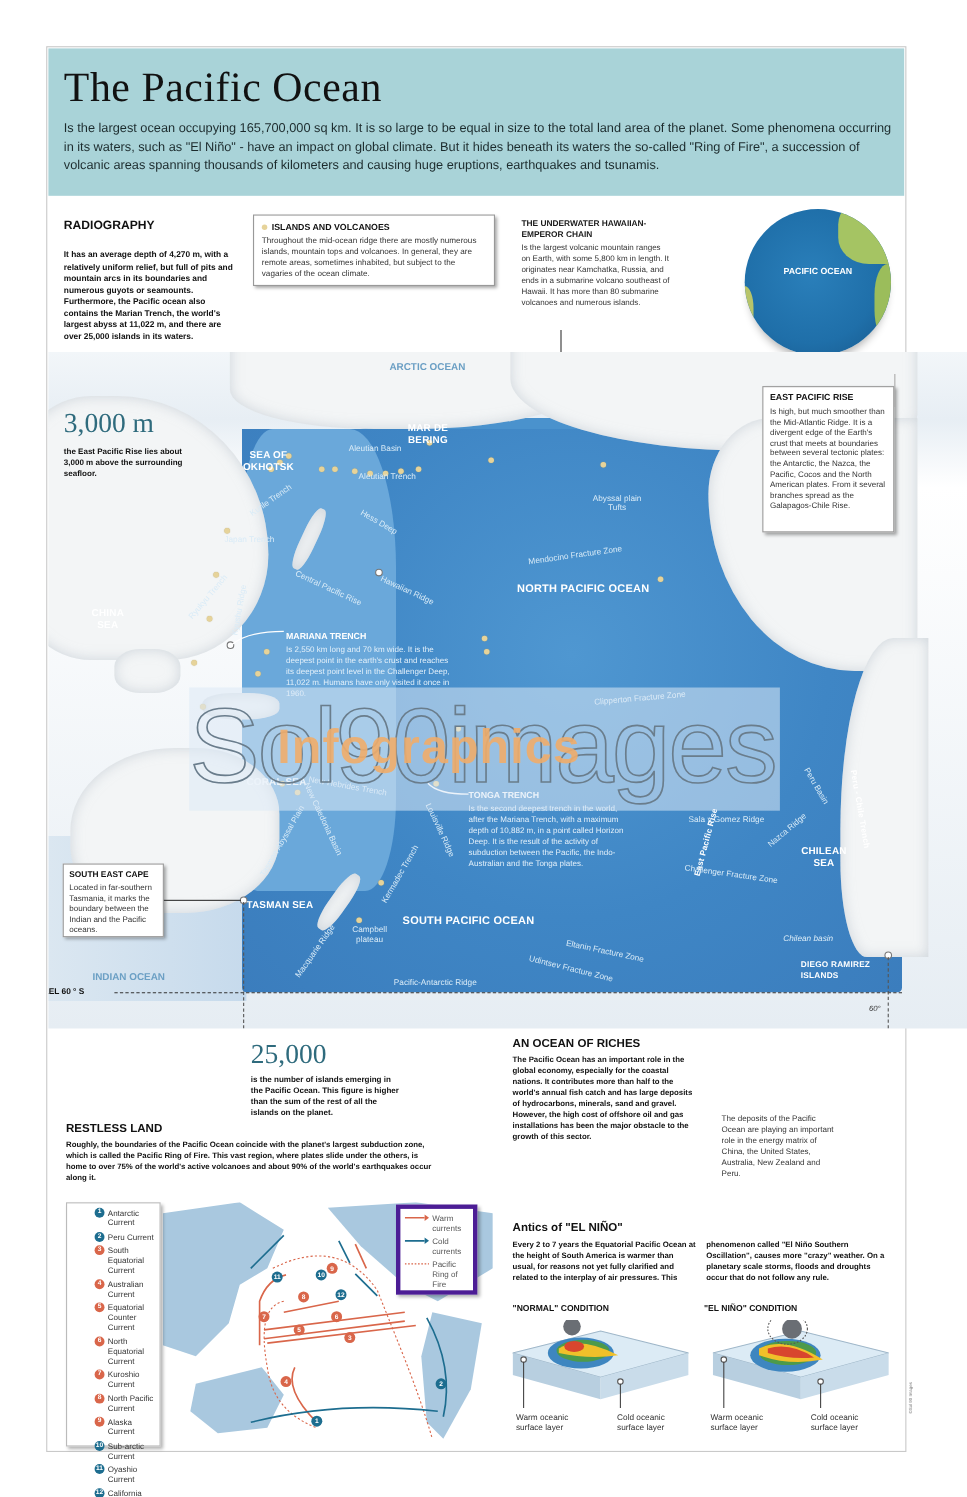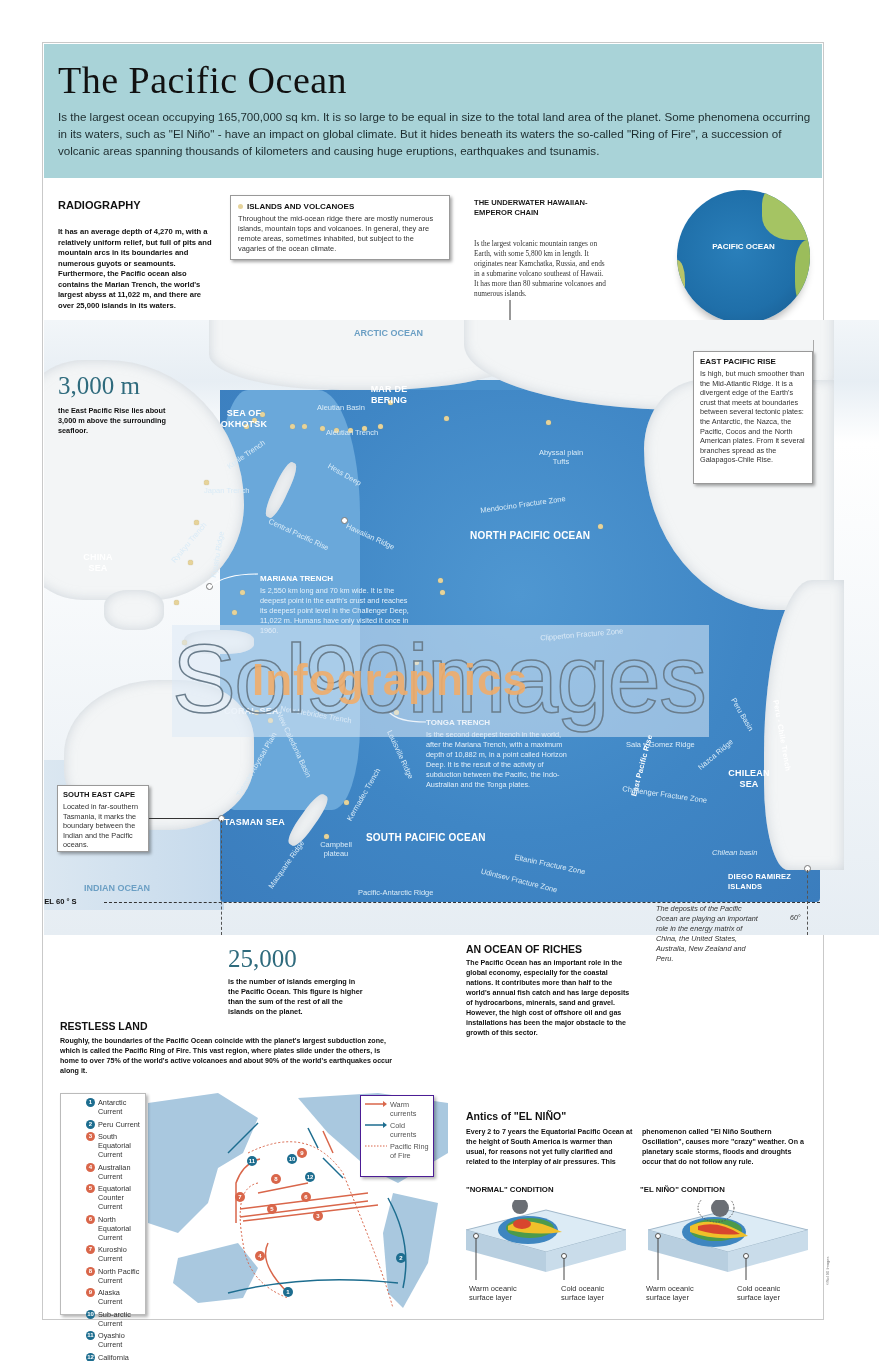--- a/index.html
+++ b/index.html
@@ -45,21 +45,21 @@
   .globe .g-land { position: absolute; background: #9ebd5a; border-radius: 40%; }
   .globe-label { position: absolute; left: 0; width: 133px; top: 52px; text-align: center; color: #fff; font-weight: bold; font-size: 8px; line-height: 10px; }
 
   
   .legend-box { position: absolute; left: 60px; top: 1093px; width: 86px; height: 222px; background: #fff; border: 1px solid #bbb; box-shadow: 2px 2px 3px rgba(0,0,0,0.3); padding: 4px 5px; }
   .leg-item { display: flex; align-items: flex-start; font-size: 7.3px; line-height: 9px; color: #333; margin-bottom: 3.5px; margin-left: 20px; }
   .num { flex: 0 0 9px; width: 9px; height: 9px; border-radius: 50%; color: #fff; font-weight: bold; font-size: 6px; text-align: center; line-height: 9px; margin-right: 3px; }
   .num.cold { background: #1d6d8f; }
   .num.warm { background: #d9664a; }
   .cur-map { position: absolute; left: 148px; top: 1093px; width: 300px; height: 222px; }
-  .cur-legend { position: absolute; left: 360px; top: 1095px; width: 74px; height: 82px; background: #fff; border: 1px solid #4c1d95; box-shadow: 2px 2px 3px rgba(0,0,0,0.3); padding: 4px; font-size: 7.3px; color: #555; line-height: 9px; }
+  .cur-legend { position: absolute; left: 360px; top: 1095px; width: 74px; height: 82px; background: #fff; border: 4px solid #4c1d95; box-shadow: 2px 2px 3px rgba(0,0,0,0.3); padding: 4px; font-size: 7.3px; color: #555; line-height: 9px; }
   .cur-legend div { display: flex; margin-bottom: 3px; }
   .sw { flex: 0 0 22px; height: 9px; position: relative; margin-right: 3px; }
   .cond-title { font-size: 7.8px; font-weight: bold; color: #111; }
   .sub-label { position: absolute; font-size: 7.5px; line-height: 9px; color: #333; }
   .credit { position: absolute; left: 825px; top: 1285px; font-size: 4px; color: #777; transform: rotate(-90deg); transform-origin: left top; white-space: nowrap; }
 </style>
 </head>
 <body>
 
 <div class="frame"></div>
@@ -77,21 +77,21 @@
 <div class="abs card" style="left:230px;top:195px;width:220px;height:65px;">
   <h4 style="display:flex;align-items:center;">
     <span style="display:inline-block;width:5px;height:5px;border-radius:50%;background:#e6d39a;margin-right:4px;"></span>
     <span>ISLANDS AND VOLCANOES</span>
   </h4>
   <p class="thin-text" style="font-size:7.4px;line-height:10px;">Throughout the mid-ocean ridge there are mostly numerous islands, mountain tops and volcanoes. In general, they are remote areas, sometimes inhabited, but subject to the vagaries of the ocean climate.</p>
 </div>
 
 <div class="abs" style="left:474px;top:198px;width:135px;">
   <h4 style="font-size:7.6px;font-weight:bold;line-height:10px;">THE UNDERWATER HAWAIIAN-EMPEROR CHAIN</h4>
-  <p class="thin-text" style="font-size:7.3px;line-height:10px;margin-top:21px;font-family:Liberation Serif, serif;">Is the largest volcanic mountain ranges on Earth, with some 5,800 km in length. It originates near Kamchatka, Russia, and ends in a submarine volcano southeast of Hawaii. It has more than 80 submarine volcanoes and numerous islands.</p>
+  <p class="thin-text" style="font-size:7.3px;line-height:10px;margin-top:2px;">Is the largest volcanic mountain ranges on Earth, with some 5,800 km in length. It originates near Kamchatka, Russia, and ends in a submarine volcano southeast of Hawaii. It has more than 80 submarine volcanoes and numerous islands.</p>
 </div>
 
 <div class="globe">
   <div class="g-land" style="left:85px;top:-10px;width:70px;height:60px;background:#a5c463;"></div>
   <div class="g-land" style="left:118px;top:50px;width:30px;height:70px;background:#9bbd5b;"></div>
   <div class="g-land" style="left:-12px;top:70px;width:20px;height:50px;background:#b7c46a;"></div>
   <div class="globe-label">PACIFIC OCEAN</div>
 </div>
 
 <svg class="abs" style="left:340px;top:300px;" width="180" height="230">
@@ -241,21 +241,21 @@
 
 <div class="abs" style="left:228px;top:945px;width:140px;">
   <div class="big-num">25,000</div>
   <p class="bold-text" style="font-size:7.3px;line-height:10px;margin-top:4px;">is the number of islands emerging in the Pacific Ocean. This figure is higher than the sum of the rest of all the islands on the planet.</p>
 </div>
 
 <div class="abs" style="left:466px;top:943px;width:170px;">
   <h3 class="sec" style="font-size:10.5px;">AN OCEAN OF RICHES</h3>
   <p class="bold-text" style="font-size:7.1px;line-height:10px;margin-top:3px;">The Pacific Ocean has an important role in the global economy, especially for the coastal nations. It contributes more than half to the world's annual fish catch and has large deposits of hydrocarbons, minerals, sand and gravel. However, the high cost of offshore oil and gas installations has been the major obstacle to the growth of this sector.</p>
 </div>
-<p class="abs thin-text" style="left:656px;top:904px;width:105px;font-size:7.3px;line-height:10px;font-style:italic;">The deposits of the Pacific Ocean are playing an important role in the energy matrix of China, the United States, Australia, New Zealand and Peru.</p>
+<p class="abs thin-text" style="left:656px;top:1012px;width:105px;font-size:7.3px;line-height:10px;">The deposits of the Pacific Ocean are playing an important role in the energy matrix of China, the United States, Australia, New Zealand and Peru.</p>
 
 <div class="abs" style="left:60px;top:1020px;width:340px;">
   <h3 class="sec" style="font-size:10.5px;">RESTLESS LAND</h3>
   <p class="bold-text" style="font-size:7.1px;line-height:10px;margin-top:4px;">Roughly, the boundaries of the Pacific Ocean coincide with the planet's largest subduction zone, which is called the Pacific Ring of Fire. This vast region, where plates slide under the others, is home to over 75% of the world's active volcanoes and about 90% of the world's earthquakes occur along it.</p>
 </div>
 
 <svg class="cur-map" viewBox="0 0 300 222">
   <path d="M0 10 L70 0 L110 25 L95 60 L70 75 L60 110 L30 140 L0 130 Z" fill="#a9c8df"></path>
   <path d="M150 5 L230 0 L300 10 L300 60 L250 90 L220 75 L180 40 Z" fill="#a9c8df"></path>
   <path d="M245 100 L290 110 L280 170 L255 215 L240 200 L235 140 Z" fill="#a9c8df"></path>

